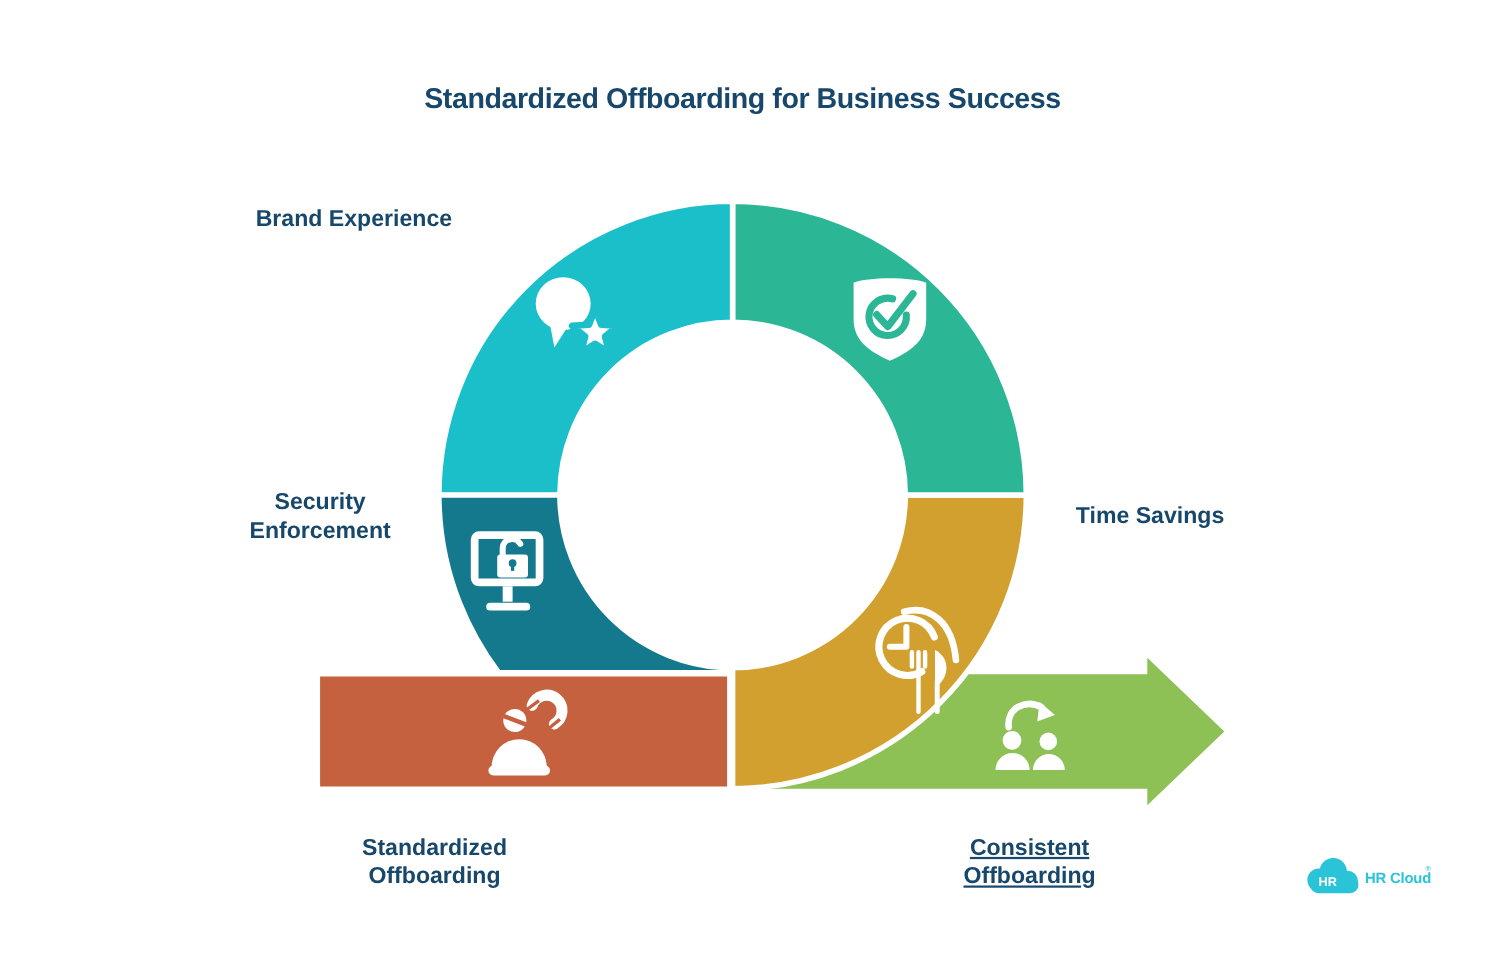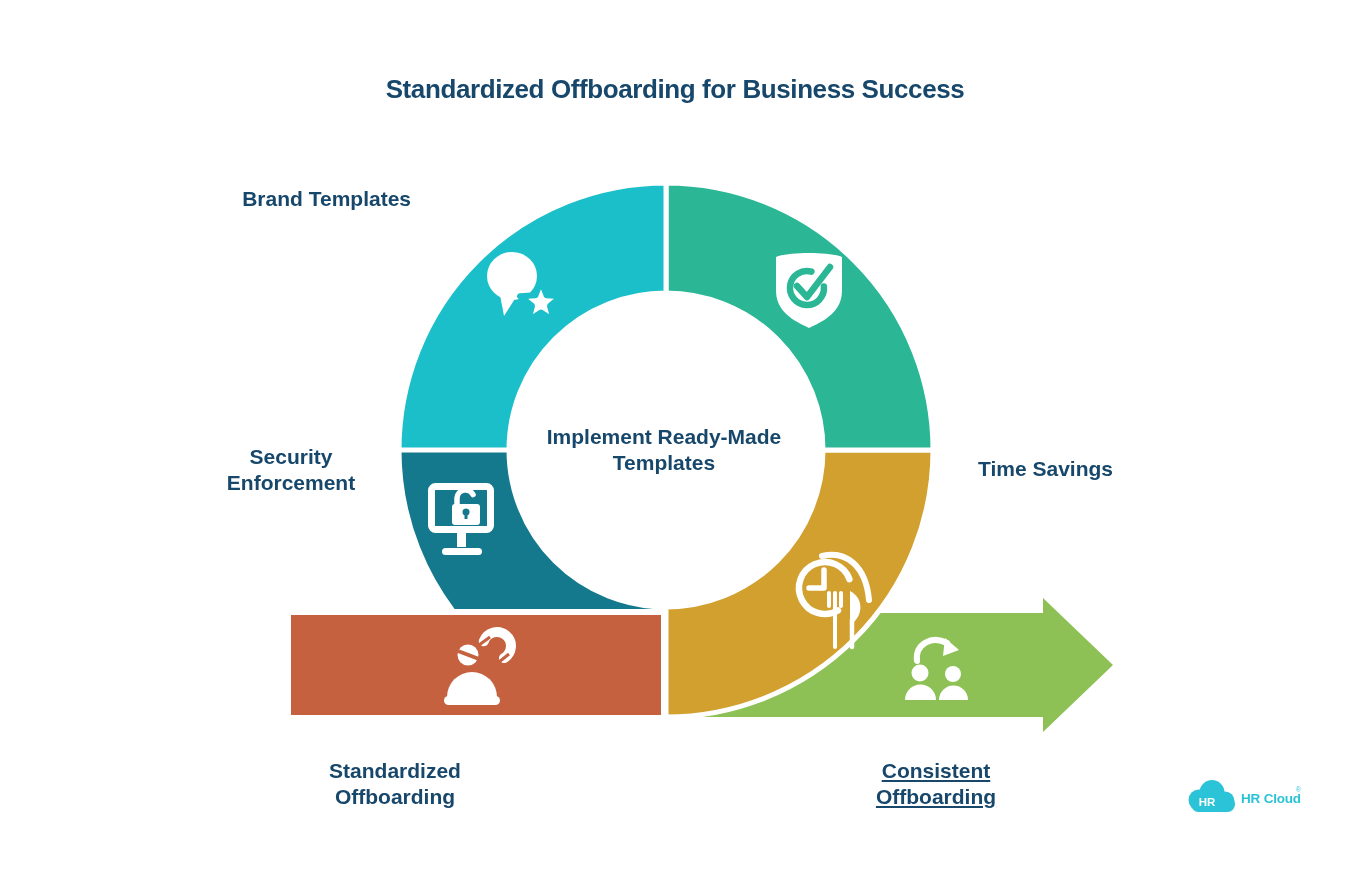--- a/index.html
+++ b/index.html
@@ -110,24 +110,22 @@
         <rect x="1191" y="797" width="44" height="15" rx="7.5" fill="#2BC3D7"></rect>
       </g>
       <text x="1207" y="805.5" text-anchor="middle" font-size="11.5" font-weight="bold" fill="#fff">HR</text>
       <text x="1241" y="803" font-size="13.5" font-weight="bold" letter-spacing="-0.2" fill="#2BC3D7">HR Cloud</text>
       <text x="1296" y="792" font-size="6.5" fill="#2BC3D7">®</text>
     </g>
   </svg>
 
   <div class="title">Standardized Offboarding for Business Success</div>
 
-  <div class="lbl lbl-brand">Brand Templates</div>
+  <div class="lbl lbl-brand">Brand Experience</div>
   <div class="lbl lbl-time">Time Savings</div>
   <div class="lbl lbl-security">Security
 Enforcement</div>
-  <div class="lbl lbl-center">Implement Ready-Made
-Templates</div>
   <div class="lbl lbl-inconsistent">Standardized
 Offboarding</div>
   <div class="lbl lbl-consistent">Consistent
 Offboarding</div>
 
 </div>
 
 </body></html>

